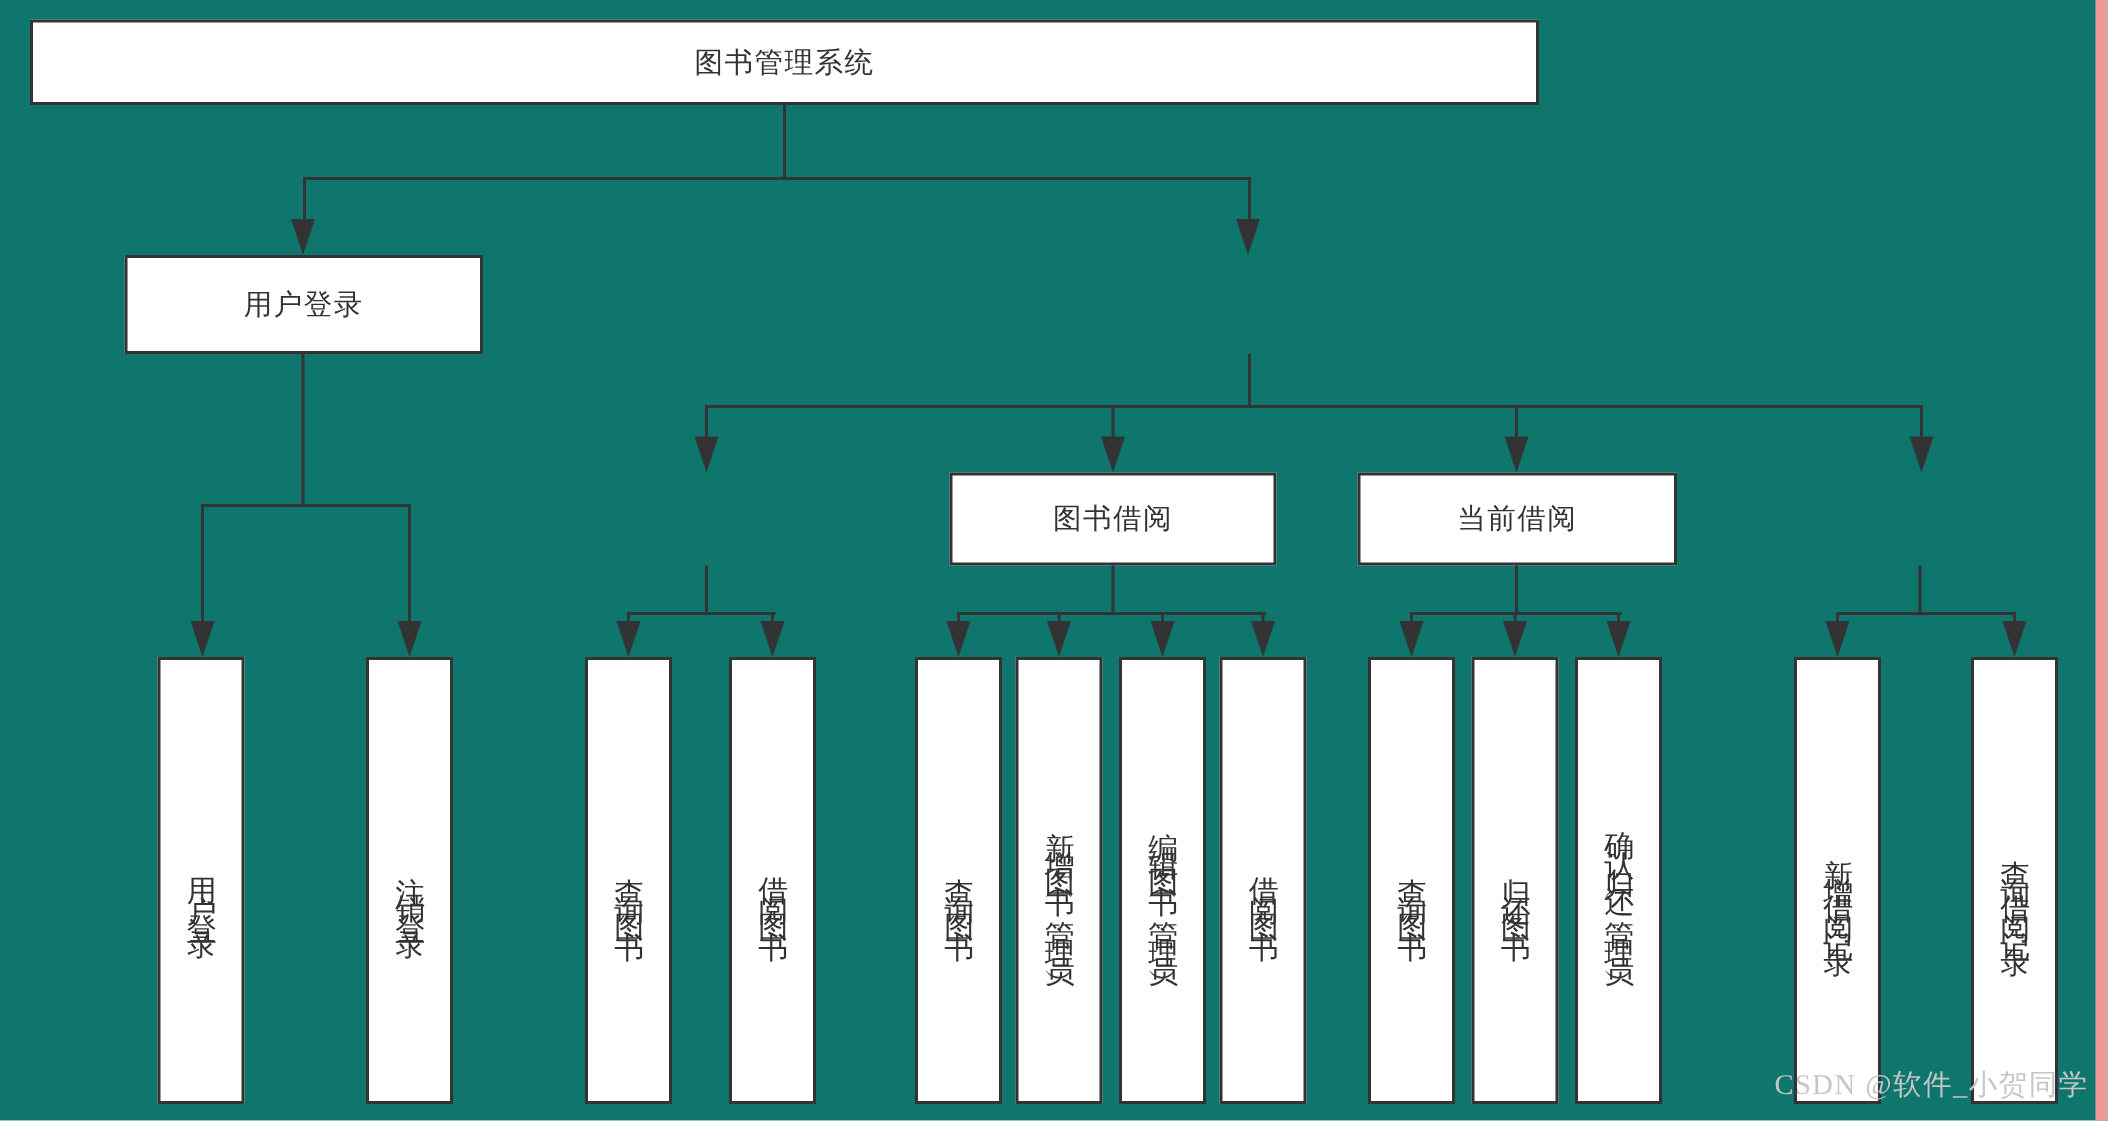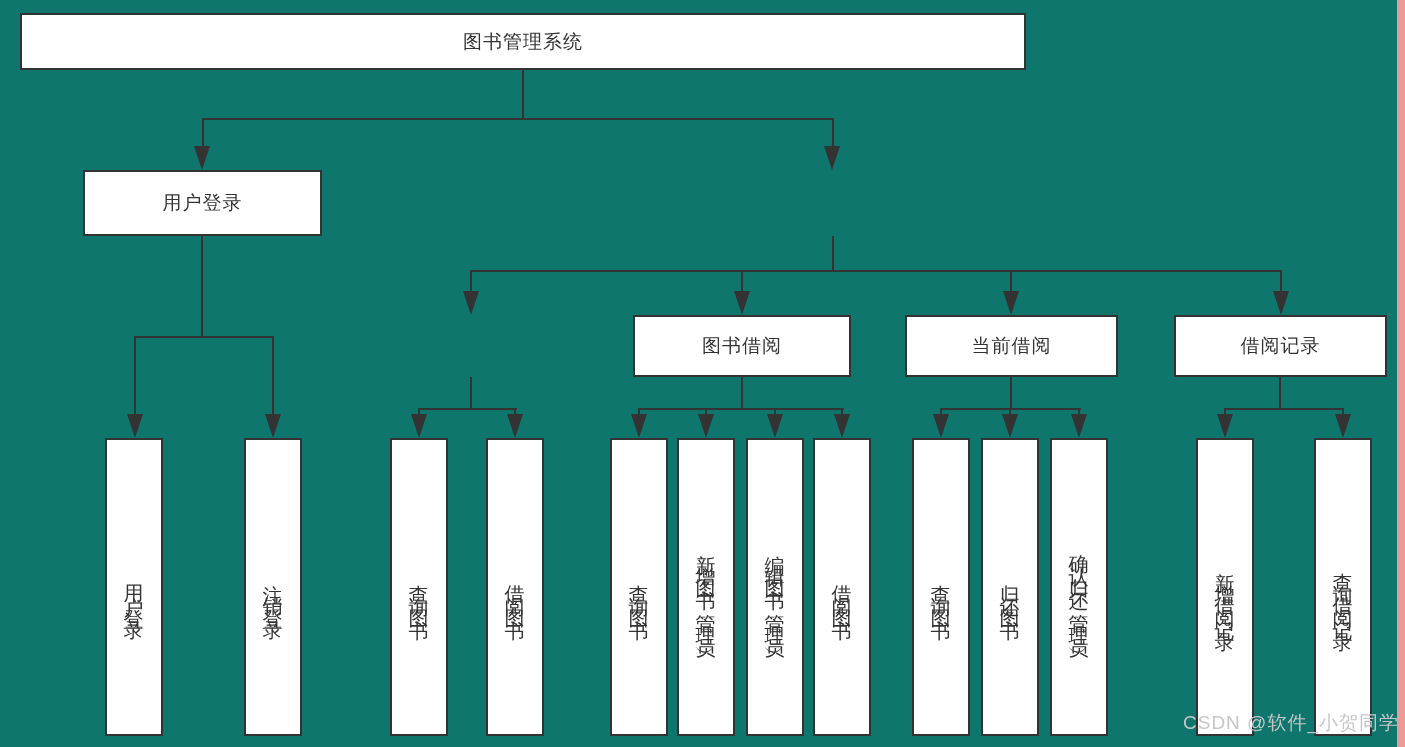--- a/index.html
+++ b/index.html
@@ -18,21 +18,21 @@
     white-space:nowrap;
   }
   .ln{position:absolute;background:#333;}
   .ah{
     position:absolute;width:0;height:0;
     border-left:8px solid transparent;border-right:8px solid transparent;
     border-top:24px solid #333;
   }
   .wm{
     position:absolute;left:1183px;top:710px;font-size:19px;
-    color:#c6c6c6;letter-spacing:1px;white-space:nowrap;z-index:6;
+    color:#c6c6c6;letter-spacing:1px;white-space:nowrap;z-index:6;font-family:Liberation Serif, serif;
   }
   .strip{position:absolute;right:0;top:0;width:8px;height:747px;background:#ee9a9a;z-index:7;}
 </style>
 </head>
 <body>
 
 <div class="canvas">
 
   <div class="box" style="left:20px;top:13px;width:1006px;height:57px;">
     <span class="hlabel">图书管理系统</span>
@@ -65,23 +65,20 @@
   <div class="ln" style="left:1010px;top:270px;width:2px;height:24px;"></div>
   <div class="ah" style="left:1003px;top:291px;"></div>
   <div class="ln" style="left:1280px;top:270px;width:2px;height:24px;"></div>
   <div class="ah" style="left:1273px;top:291px;"></div>
 
   <div class="box" style="left:633px;top:315px;width:218px;height:62px;">
     <span class="hlabel">图书借阅</span>
   </div>
   <div class="box" style="left:905px;top:315px;width:213px;height:62px;">
     <span class="hlabel">当前借阅</span>
-  </div>
-  <div class="box" style="left:1174px;top:315px;width:213px;height:62px;">
-    <span class="hlabel">借阅记录</span>
   </div>
 
   <div class="ln" style="left:470px;top:377px;width:2px;height:33px;"></div>
   <div class="ln" style="left:418px;top:408px;width:99px;height:2px;"></div>
   <div class="ln" style="left:418px;top:408px;width:2px;height:10px;"></div>
   <div class="ah" style="left:411px;top:414px;"></div>
   <div class="ln" style="left:514px;top:408px;width:2px;height:10px;"></div>
   <div class="ah" style="left:507px;top:414px;"></div>
 
   <div class="ln" style="left:741px;top:377px;width:2px;height:33px;"></div>

